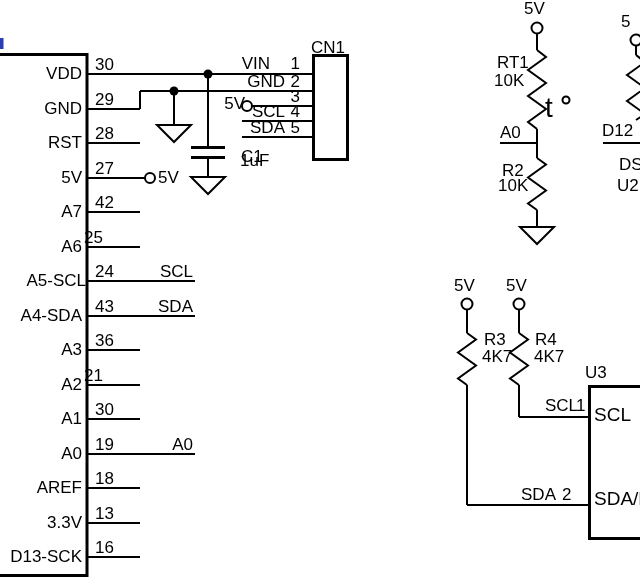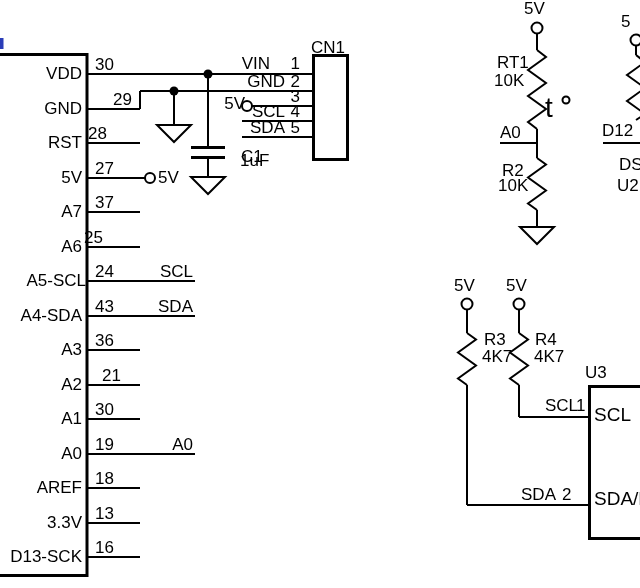--- a/index.html
+++ b/index.html
@@ -137,40 +137,40 @@
   <div class="lbl" style="left:576px;top:397px">1</div>
   <div class="lbl ra" style="left:480px;top:486px;width:76px">SDA</div>
   <div class="lbl" style="left:562px;top:486px">2</div>
   <div class="lbl t19" style="left:594px;top:405px">SCL</div>
   <div class="lbl t19" style="left:594px;top:489px">SDA/P</div>
 
   <div id="genLabels">
       <div class="lbl ra" style="left:0px;top:65px;width:82px">VDD</div>
       <div class="lbl" style="left:95px;top:56px">30</div>
       <div class="lbl ra" style="left:0px;top:100px;width:82px">GND</div>
-      <div class="lbl" style="left:113px;top:91px">29</div>
+      <div class="lbl" style="left:95px;top:91px">29</div>
       <div class="lbl ra" style="left:0px;top:134px;width:82px">RST</div>
-      <div class="lbl" style="left:88px;top:125px">28</div>
+      <div class="lbl" style="left:95px;top:125px">28</div>
       <div class="lbl ra" style="left:0px;top:169px;width:82px">5V</div>
       <div class="lbl" style="left:95px;top:160px">27</div>
       <div class="lbl" style="left:158px;top:169px">5V</div>
       <div class="lbl ra" style="left:0px;top:203px;width:82px">A7</div>
-      <div class="lbl" style="left:95px;top:194px">37</div>
+      <div class="lbl" style="left:95px;top:194px">42</div>
       <div class="lbl ra" style="left:0px;top:238px;width:82px">A6</div>
       <div class="lbl" style="left:84px;top:229px">25</div>
       <div class="lbl ra" style="left:4px;top:272px;width:82px">A5-SCL</div>
       <div class="lbl" style="left:95px;top:263px">24</div>
       <div class="lbl ra" style="left:130px;top:263px;width:63px">SCL</div>
       <div class="lbl ra" style="left:0px;top:307px;width:82px">A4-SDA</div>
       <div class="lbl" style="left:95px;top:298px">43</div>
       <div class="lbl ra" style="left:130px;top:298px;width:63px">SDA</div>
       <div class="lbl ra" style="left:0px;top:341px;width:82px">A3</div>
       <div class="lbl" style="left:95px;top:332px">36</div>
       <div class="lbl ra" style="left:0px;top:376px;width:82px">A2</div>
-      <div class="lbl" style="left:102px;top:367px">21</div>
+      <div class="lbl" style="left:84px;top:367px">21</div>
       <div class="lbl ra" style="left:0px;top:410px;width:82px">A1</div>
       <div class="lbl" style="left:95px;top:401px">30</div>
       <div class="lbl ra" style="left:0px;top:445px;width:82px">A0</div>
       <div class="lbl" style="left:95px;top:436px">19</div>
       <div class="lbl ra" style="left:130px;top:436px;width:63px">A0</div>
       <div class="lbl ra" style="left:0px;top:479px;width:82px">AREF</div>
       <div class="lbl" style="left:95px;top:470px">18</div>
       <div class="lbl ra" style="left:0px;top:514px;width:82px">3.3V</div>
       <div class="lbl" style="left:95px;top:505px">13</div>
       <div class="lbl ra" style="left:0px;top:548px;width:82px">D13-SCK</div>

